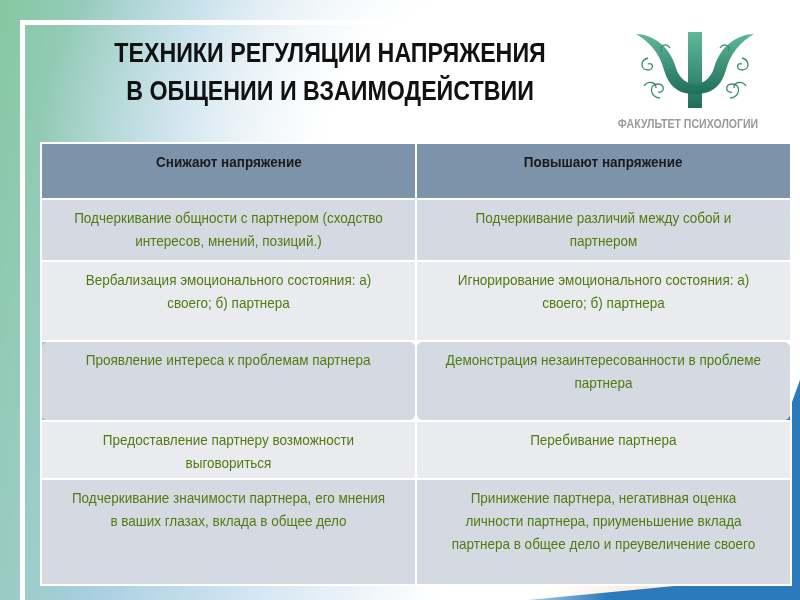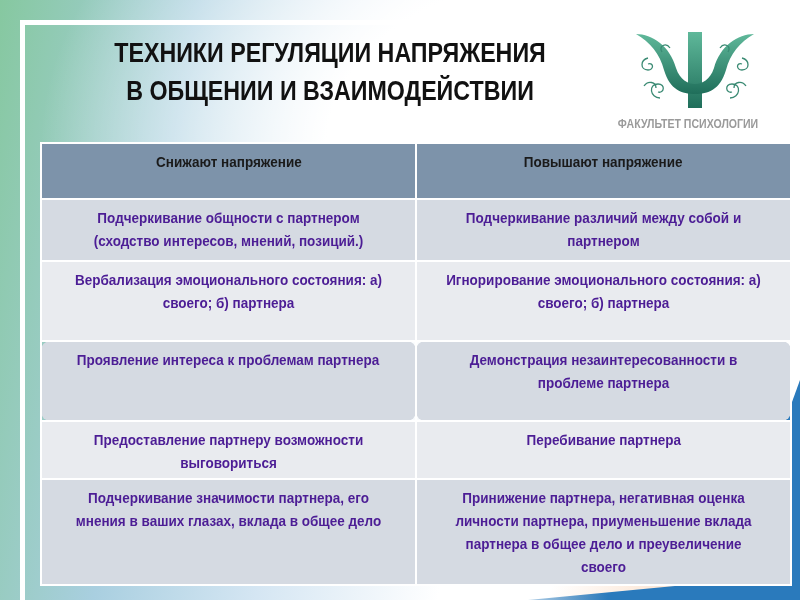--- a/index.html
+++ b/index.html
@@ -44,22 +44,22 @@
       font-size: 12px; font-weight: bold; color: #9a9a9a; text-align: center;
       transform: scaleX(0.88); transform-origin: center;
     }
 
     table.grid {
       position: absolute; left: 40px; top: 142px; width: 750px;
       border-collapse: collapse; table-layout: fixed;
     }
     table.grid td, table.grid th {
       border: 2px solid #ffffff; text-align: center; vertical-align: top;
-      font-size: 15px; line-height: 23px; color: #4c1d95; padding: 6px 8px 4px 8px;
-      font-weight: bold;
+      font-size: 15px; line-height: 23px; color: #4d7c0f; padding: 6px 8px 4px 8px;
+      font-weight: normal;
     }
     table.grid th {
       background: #7d93aa; height: 56px; font-weight: bold; color: #1a1a1a;
       padding-top: 6px;
     }
     .cell-text { display: inline-block; transform: scaleX(0.9); transform-origin: center; }
     tr.r-dark td { background: #d5dae2; }
     tr.r-light td { background: #e9ebef; }
     tr.h1 td { height: 62px; }
     tr.h2 td { height: 80px; }

